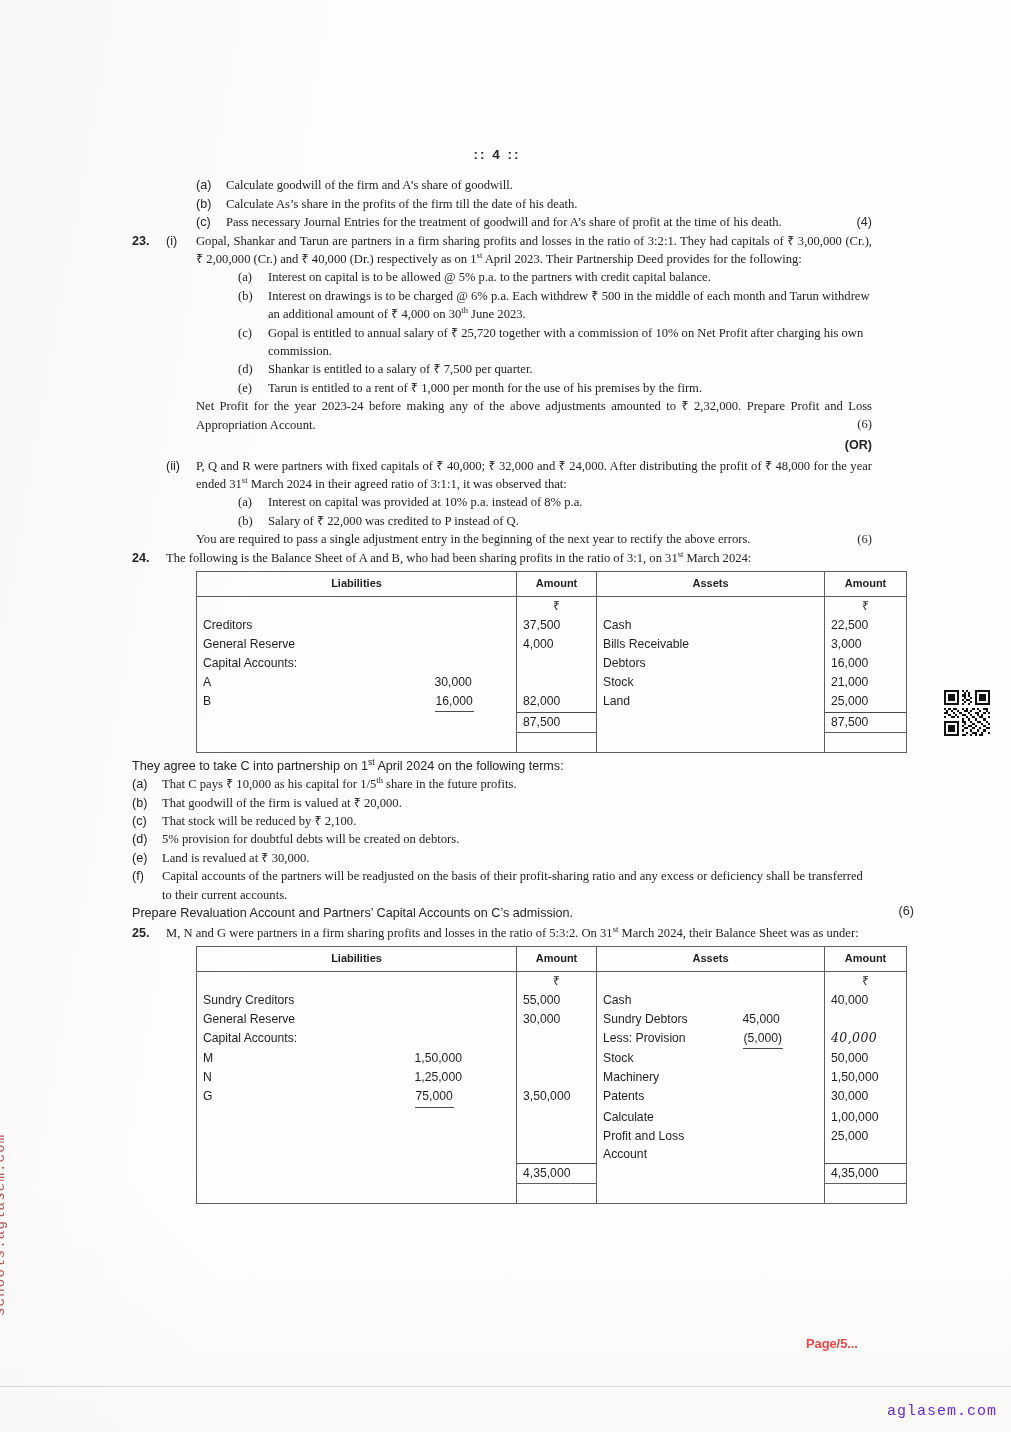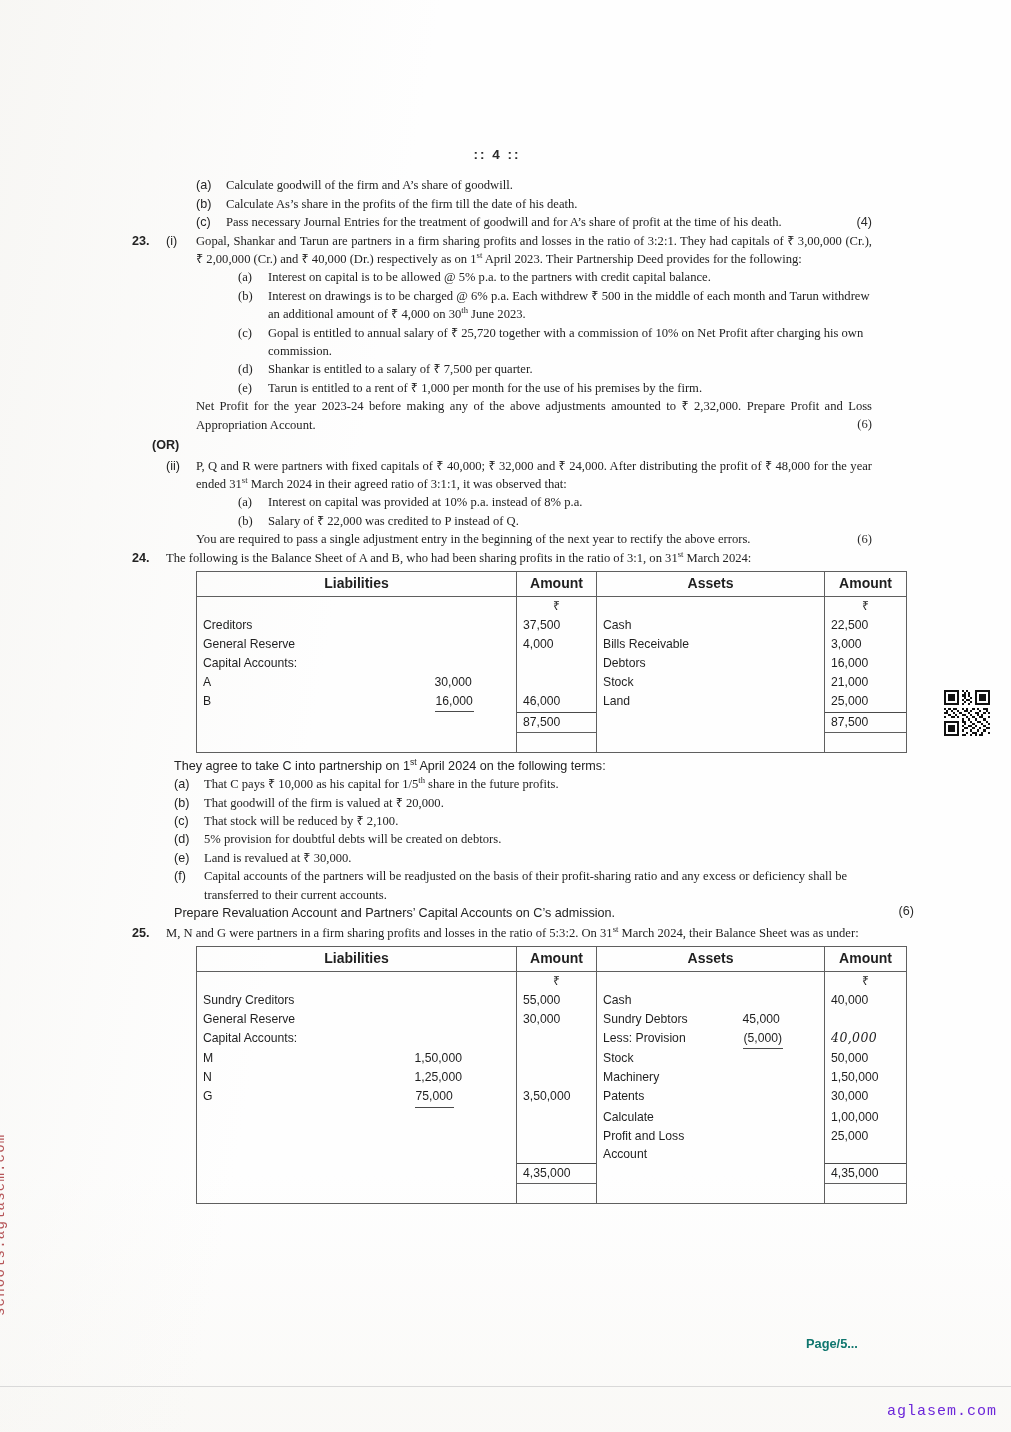--- a/index.html
+++ b/index.html
@@ -78,21 +78,21 @@
     width: 30px;
     flex: 0 0 30px;
     font-size: 12.6px;
   }
   .body-txt { flex: 1 1 auto; font-family: Liberation Serif, serif; }
   .just { text-align: justify; }
   .ind-a { margin-left: 64px; }
   .ind-c { margin-left: 42px; }
 
   .or-line {
-    text-align: left;
+    text-align: right;
     font-weight: 600;
     margin: 2px 0 2px 20px;
   }
 
   .marks {
     position: absolute;
     right: 0;
     font-size: 12.6px;
     color: #2b2b2b;
   }
@@ -110,21 +110,21 @@
   table.bs td, table.bs th {
     border: 1px solid #5f5f5f;
     padding: 0 6px;
     vertical-align: top;
     font-weight: 400;
     height: 19px;
   }
   table.bs th {
     text-align: center;
     font-weight: 700;
-    font-size: 14px;
+    font-size: 11px;
     padding: 2px 6px 3px;
   }
   .c-name  { width: 232px; }
   .c-sub   { width: 88px;  text-align: right; }
   .c-amt   { width: 80px;  text-align: right; }
   .c-aname { width: 150px; }
   .c-asub  { width: 78px;  text-align: right; }
   .c-aamt  { width: 82px;  text-align: right; }
   .noborder-l { border-left: none !important; }
   .noborder-r { border-right: none !important; }
@@ -163,21 +163,21 @@
     font-size: 15px;
     letter-spacing: 1px;
     color: #6d28d9;
   }
   #pagefoot {
     position: absolute;
     left: 806px;
     top: 1336px;
     font-size: 12.8px;
     font-weight: 700;
-    color: #0f766e;
+    color: #ef4444;
   }
   
   #qr {
     position: absolute;
     left: 944px;
     top: 690px;
     width: 46px;
     height: 46px;
   }
 </style>
@@ -330,21 +330,21 @@
           <td class="noborder-r noborder-b noborder-t indent-p">A</td>
           <td class="noborder-l noborder-b noborder-t">30,000</td>
           <td class="noborder-b noborder-t"></td>
           <td class="noborder-r noborder-b noborder-t pad-name">Stock</td>
           <td class="noborder-l noborder-b noborder-t"></td>
           <td class="noborder-b noborder-t">21,000</td>
         </tr>
         <tr>
           <td class="noborder-r noborder-b noborder-t indent-p">B</td>
           <td class="noborder-l noborder-b noborder-t"><span class="ul-num">16,000</span></td>
-          <td class="noborder-b noborder-t">46,000</td>
+          <td class="noborder-b noborder-t">82,000</td>
           <td class="noborder-r noborder-b noborder-t pad-name">Land</td>
           <td class="noborder-l noborder-b noborder-t"></td>
           <td class="noborder-b noborder-t">25,000</td>
         </tr>
         <tr>
           <td class="noborder-r noborder-b noborder-t"></td>
           <td class="noborder-l noborder-b noborder-t"></td>
           <td class="noborder-b dbl-top">87,500</td>
           <td class="noborder-r noborder-b noborder-t"></td>
           <td class="noborder-l noborder-b noborder-t"></td>
@@ -354,21 +354,21 @@
           <td class="noborder-r noborder-t"></td>
           <td class="noborder-l noborder-t"></td>
           <td class=""></td>
           <td class="noborder-r noborder-t"></td>
           <td class="noborder-l noborder-t"></td>
           <td class=""></td>
         </tr>
       </tbody>
     </table>
 
-    <div style="margin-left:42px">
+    <div style="">
       <div><span>They agree to take C into partnership on 1</span><sup>st</sup><span> April 2024 on the following terms:</span></div>
 
       <div class="row">
         <div class="lbl">(a)</div>
         <div class="body-txt"><span>That C pays ₹ 10,000 as his capital for 1/5</span><sup>th</sup><span> share in the future profits.</span></div>
       </div>
       <div class="row">
         <div class="lbl">(b)</div>
         <div class="body-txt">That goodwill of the firm is valued at ₹ 20,000.</div>
       </div>

